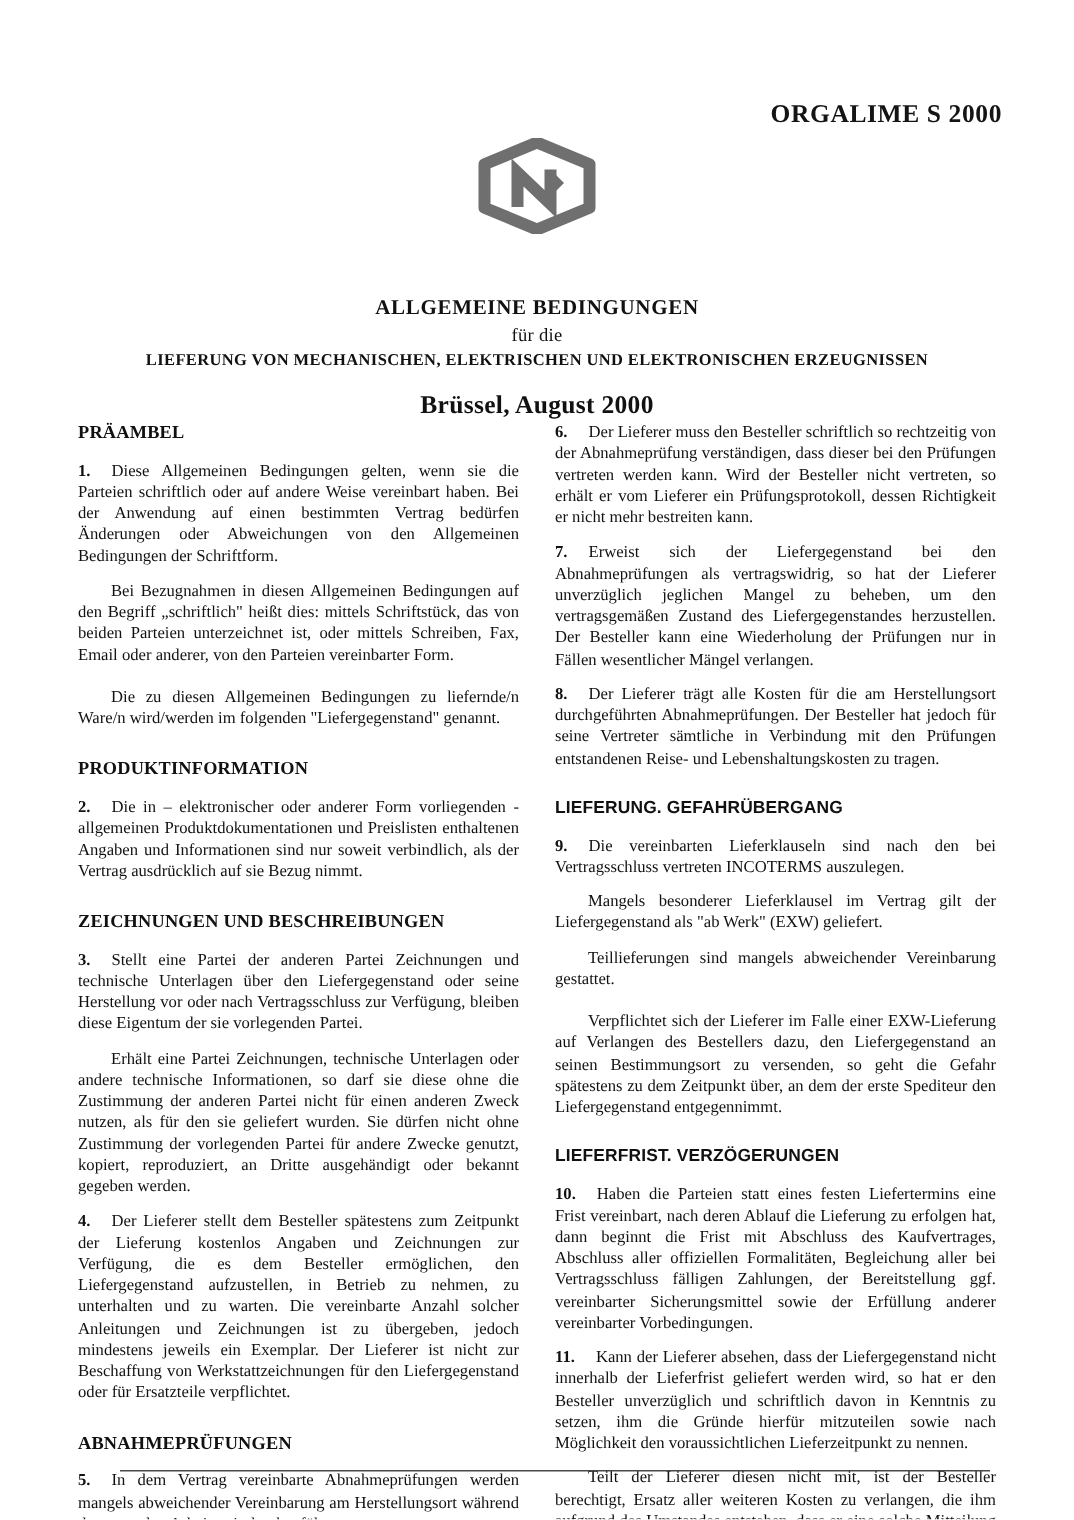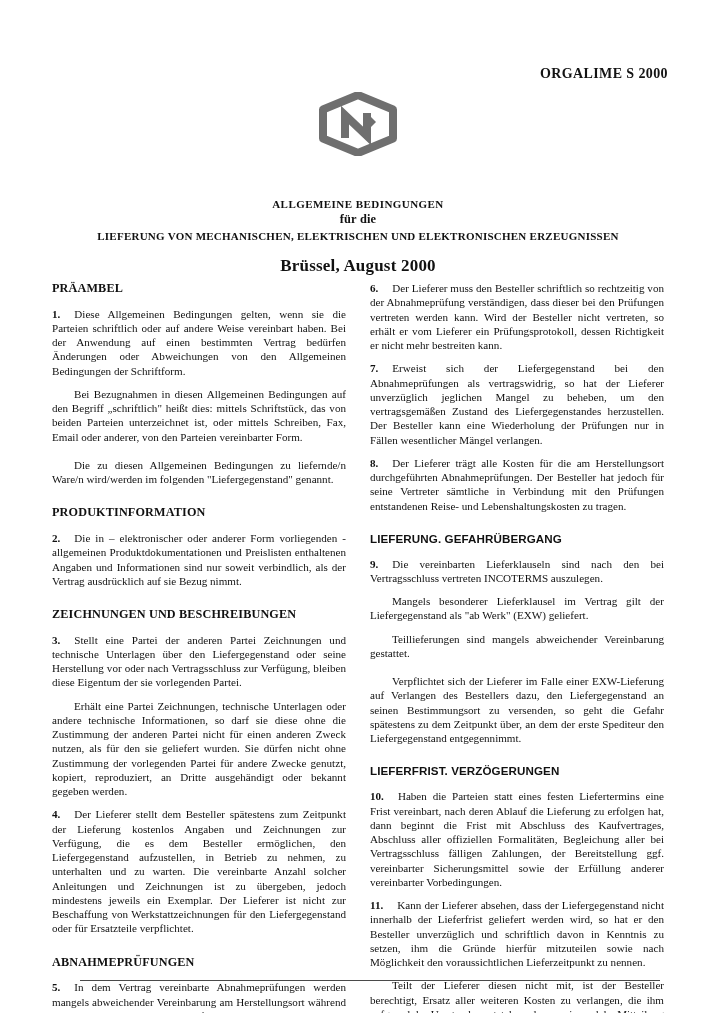--- a/index.html
+++ b/index.html
@@ -22,21 +22,21 @@
     box-sizing: border-box;
   }
 
   
   .doc-ref {
     position: absolute;
     top: 66px;
     right: 48px;
     font-family: "Liberation Serif", "DejaVu Serif", serif;
     font-weight: bold;
-    font-size: 14px;
+    font-size: 17px;
     letter-spacing: 0.4px;
     color: #141414;
   }
 
   .logo-block {
     position: absolute;
     top: 92px;
     left: 0;
     width: 716px;
     text-align: center;
@@ -57,26 +57,26 @@
   
   .title-block {
     position: absolute;
     top: 198px;
     left: 34px;
     width: 648px;
     text-align: center;
   }
   .title-line-1 {
     font-weight: bold;
-    font-size: 11px;
+    font-size: 14px;
     letter-spacing: 0.45px;
     line-height: 1.2;
   }
   .title-line-2 {
-    font-weight: bold;
+    font-weight: normal;
     font-size: 12.4px;
     letter-spacing: 0.2px;
     line-height: 1.35;
   }
   .title-line-3 {
     font-weight: bold;
     font-size: 11px;
     letter-spacing: 0.25px;
     line-height: 1.5;
     white-space: nowrap;

